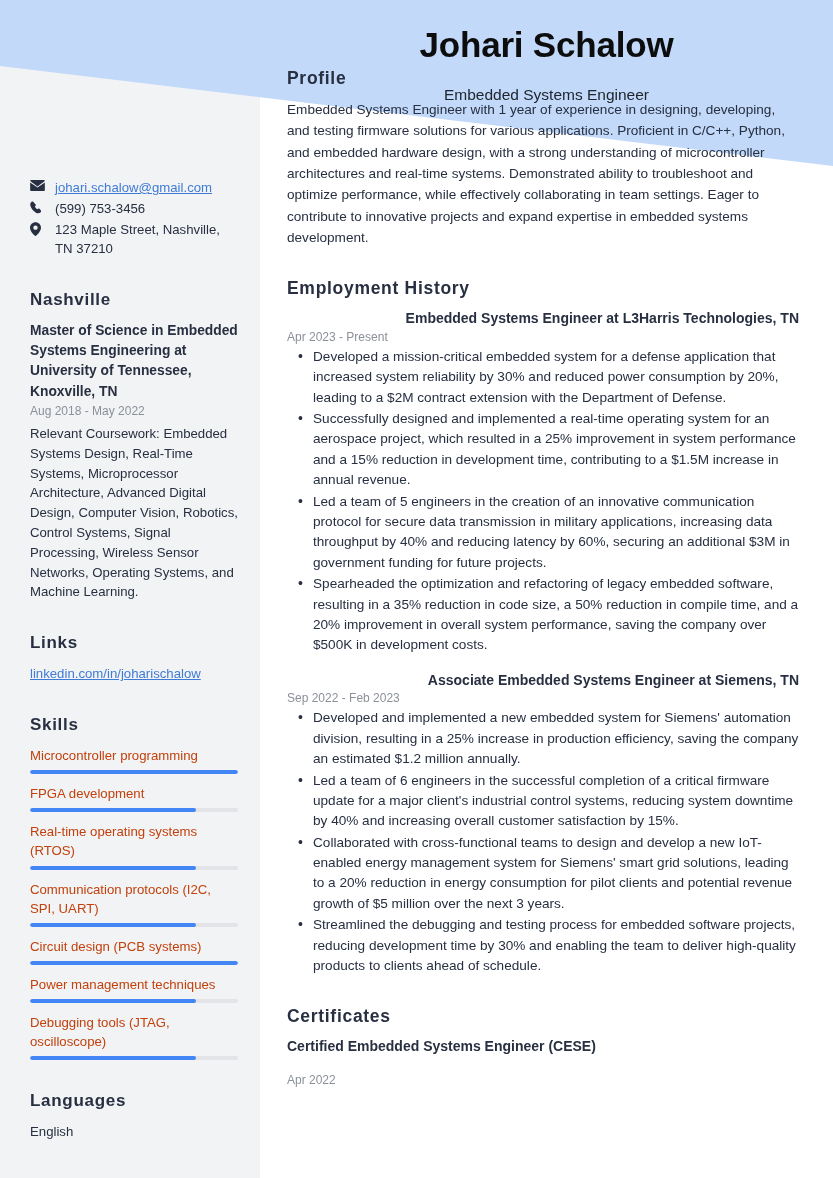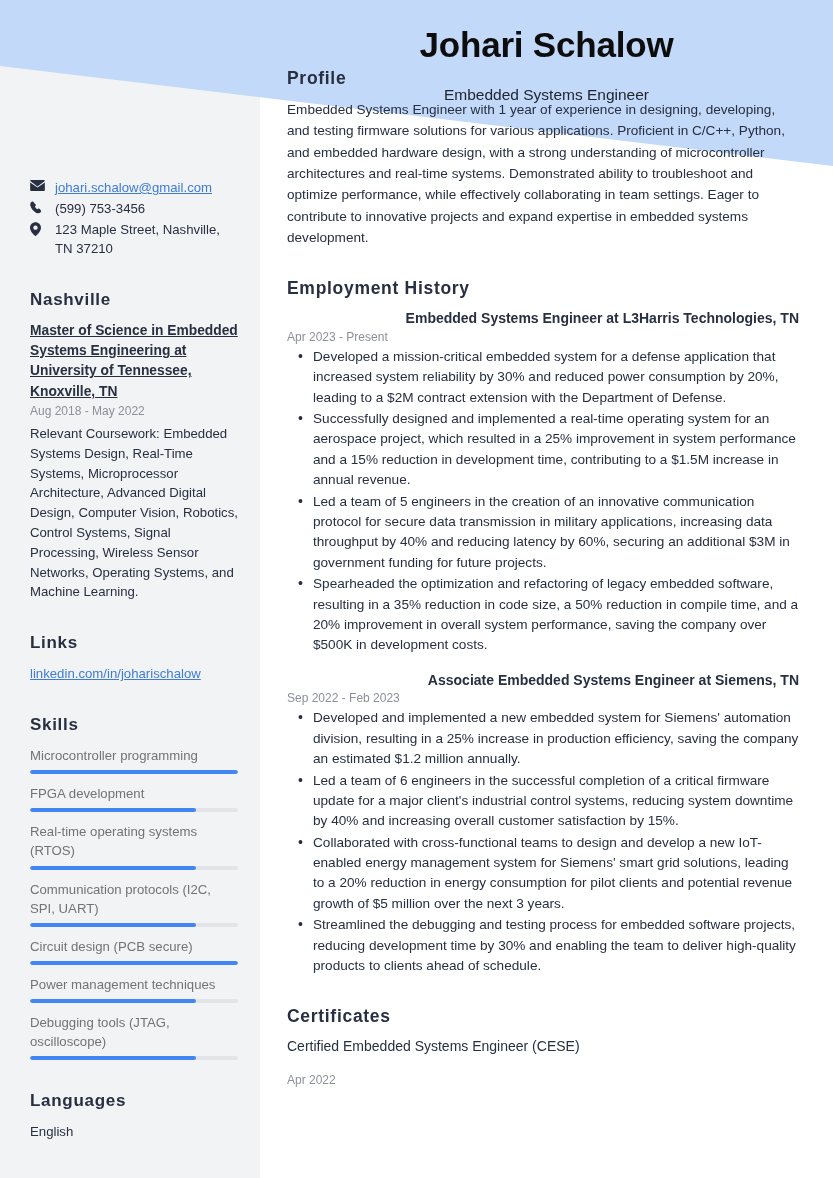--- a/index.html
+++ b/index.html
@@ -84,21 +84,20 @@
     letter-spacing:0.7px;
     color:#272f41;
     margin-top:31px;
     margin-bottom:11px;
   }
   .edu-deg {
     font-size:13.8px;
     font-weight:bold;
     line-height:1.48;
     color:#272f41;
-    text-decoration:underline;
   }
   .edu-date {
     font-size:12px;
     color:#8b9099;
     margin-top:1px;
     line-height:1.4;
   }
   .edu-desc {
     font-size:13.2px;
     line-height:1.5;
@@ -111,21 +110,21 @@
     color:#3e7bd6;
     text-decoration:underline;
     line-height:1.5;
     display:inline-block;
   }
 
   .skill { margin-bottom:10px; }
   .skill-name {
     font-size:13.2px;
     line-height:1.45;
-    color:#737373;
+    color:#c2410c;
     margin-bottom:5px;
   }
   .bar-track {
     width:100%; height:4px;
     background:#e2e4e8;
     border-radius:2px;
     overflow:hidden;
   }
   .bar-fill {
     height:4px;
@@ -185,21 +184,21 @@
   ul.bullets li:before {
     content:"\2022";
     position:absolute;
     left:11px; top:-1px;
     font-size:14px;
     color:#272f41;
   }
   .cert { margin-bottom:12px; }
   .cert-h {
     font-size:14px;
-    font-weight:normal;
+    font-weight:bold;
     color:#272f41;
     line-height:1.4;
   }
   .cert-date {
     font-size:12px;
     color:#8b9099;
     margin-top:16px;
   }
 </style>
 </head>
@@ -275,21 +274,21 @@
             <div class="bar-fill" style="width: 80%;"></div>
           </div>
         </div>
         <div class="skill">
           <div class="skill-name">Communication protocols (I2C, SPI, UART)</div>
           <div class="bar-track">
             <div class="bar-fill" style="width: 80%;"></div>
           </div>
         </div>
         <div class="skill">
-          <div class="skill-name">Circuit design (PCB secure)</div>
+          <div class="skill-name">Circuit design (PCB systems)</div>
           <div class="bar-track">
             <div class="bar-fill" style="width: 100%;"></div>
           </div>
         </div>
         <div class="skill">
           <div class="skill-name">Power management techniques</div>
           <div class="bar-track">
             <div class="bar-fill" style="width: 80%;"></div>
           </div>
         </div>

